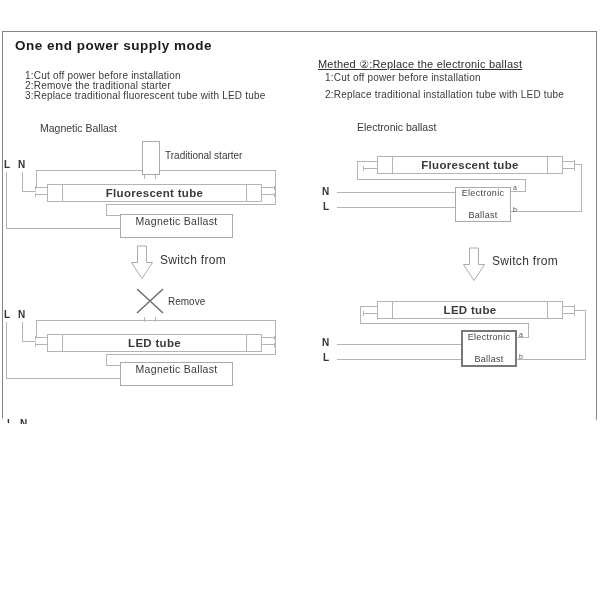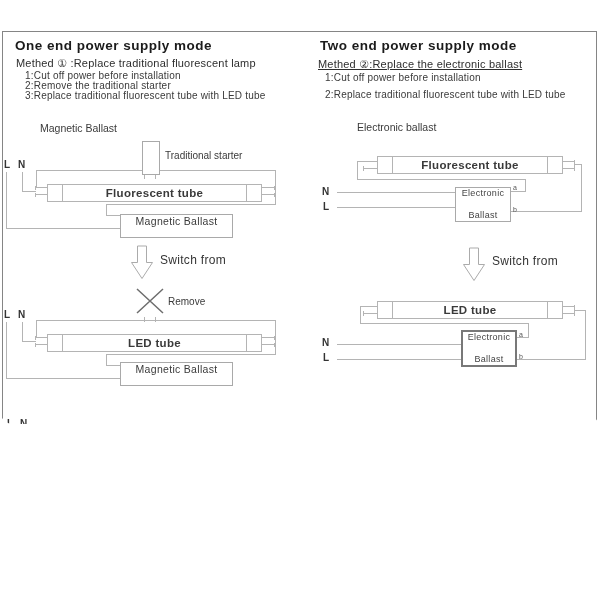--- a/index.html
+++ b/index.html
@@ -79,21 +79,20 @@
       <path d="M137,289 L163,313 M163,289 L137,313"></path>
     </g>
 
     <g fill="#ffffff" stroke="#ababab" stroke-width="1">
       <polygon points="137.5,246 146.5,246 146.5,262.5 152.5,262.5 142,278.5 131.5,262.5 137.5,262.5"></polygon>
       <polygon points="469.5,248 478.5,248 478.5,264.5 484.5,264.5 474,280.5 463.5,264.5 469.5,264.5"></polygon>
     </g>
   </svg>
 
   <div class="abs title" style="left:15px;top:38px;">One end power supply mode</div>
-  <div class="abs method" style="left:16px;top:57px;">Methed ① :Replace traditional fluorescent lamp</div>
   <div class="abs step" style="left:25px;top:70px;">1:Cut off power before installation</div>
   <div class="abs step" style="left:25px;top:80px;">2:Remove the traditional starter</div>
   <div class="abs step" style="left:25px;top:90px;">3:Replace traditional fluorescent tube with LED tube</div>
   <div class="abs seclabel" style="left:40px;top:122px;">Magnetic Ballast</div>
 
   <div class="abs lnlabel" style="left:4px;top:159px;">L</div>
   <div class="abs lnlabel" style="left:18px;top:159px;">N</div>
   <div class="box" style="left:142px;top:141px;width:18px;height:34px;"></div>
   <div class="abs small" style="left:165px;top:150px;">Traditional starter</div>
   <div class="tube" style="left:47px;top:184px;width:215px;height:18px;">
@@ -127,24 +126,23 @@
   </div>
 
   <div class="abs lnlabel" style="left:7px;top:503px;">L</div>
   <div class="abs lnlabel" style="left:20px;top:503px;">N</div>
   <div class="tube" style="left:47px;top:529px;width:186px;height:16px;">
     <div class="cap left"></div>
     <div class="cap right"></div>
     <span class="tubelbl">LED tube</span>
   </div>
 
-  <div class="abs title" style="left:320px;top:38px;">Two end power supply mode</div>
   <div class="abs method" style="left:318px;top:58px;text-decoration:underline;">Methed ②:Replace the electronic ballast</div>
   <div class="abs step" style="left:325px;top:72px;">1:Cut off power before installation</div>
-  <div class="abs step" style="left:325px;top:89px;">2:Replace traditional fluorescent tube with LED tube</div>
+  <div class="abs step" style="left:325px;top:89px;">2:Replace traditional installation tube with LED tube</div>
   <div class="abs seclabel" style="left:357px;top:121px;">Electronic ballast</div>
 
   <div class="tube" style="left:377px;top:156px;width:186px;height:18px;">
     <div class="cap left"></div>
     <div class="cap right"></div>
     <span class="tubelbl">Fluorescent tube</span>
   </div>
   <div class="abs lnlabel" style="left:322px;top:186px;">N</div>
   <div class="abs lnlabel" style="left:323px;top:201px;">L</div>
   <div class="box" style="left:455px;top:187px;width:56px;height:35px;">

